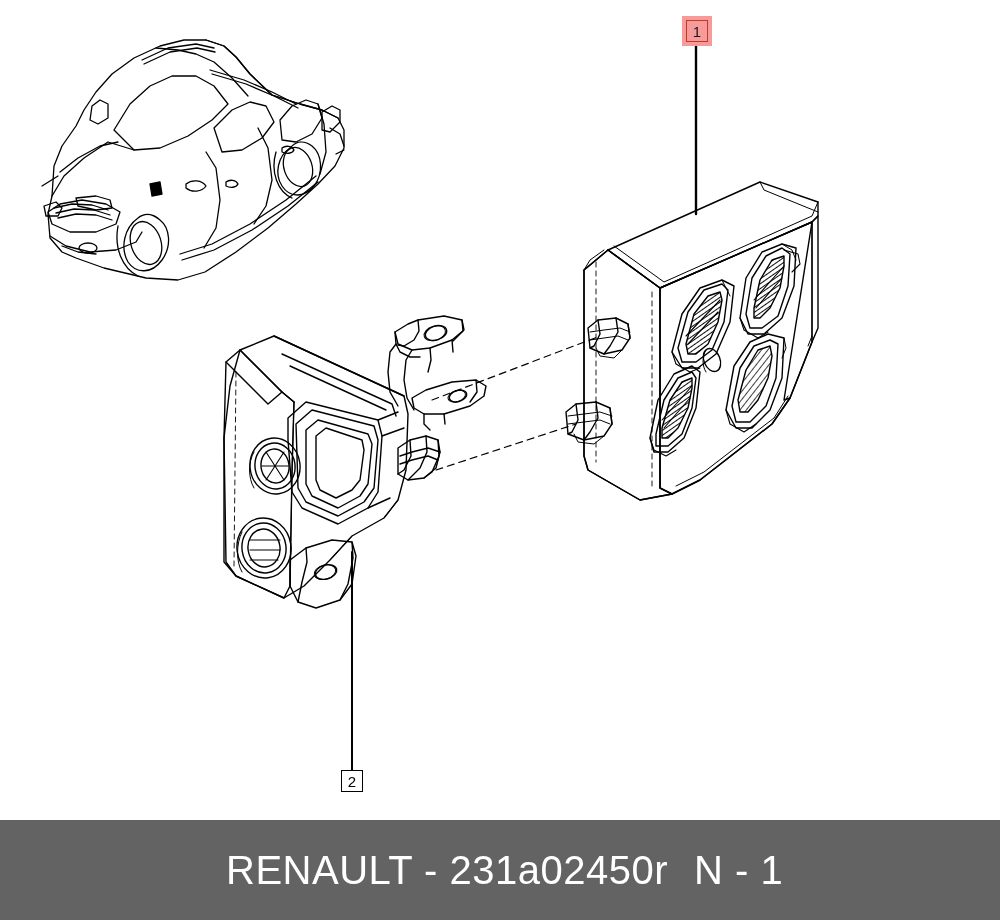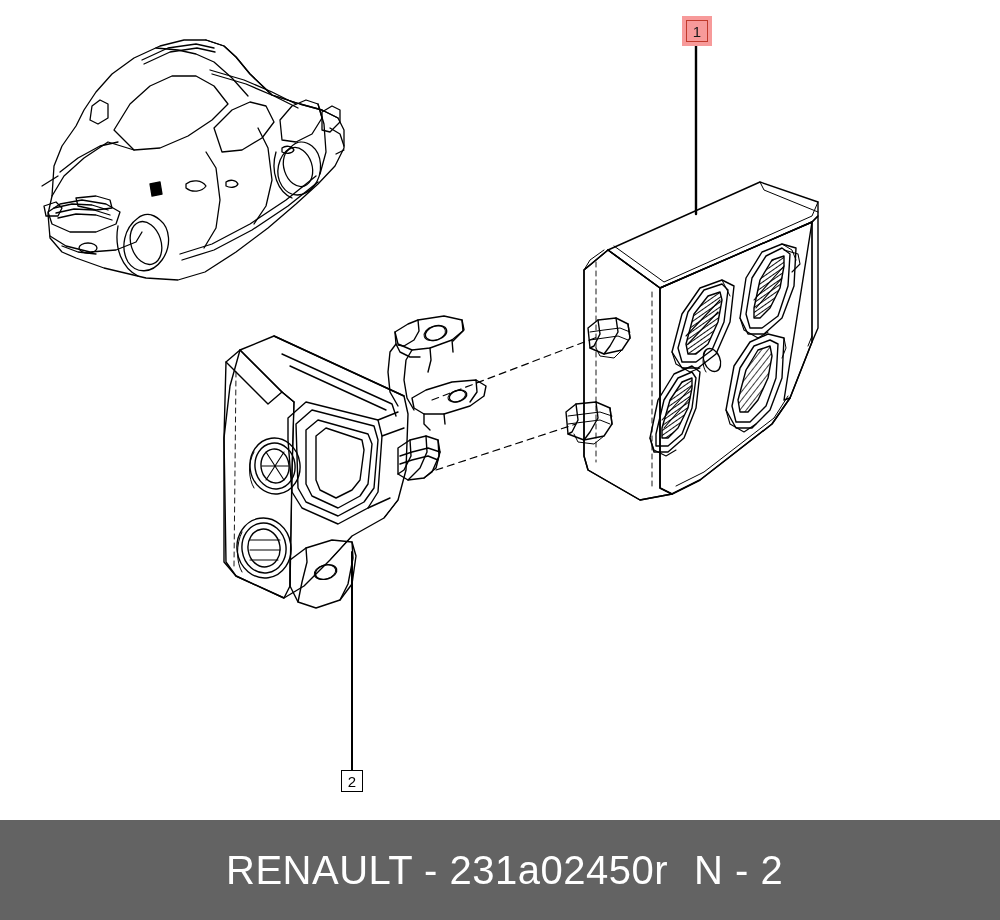--- a/index.html
+++ b/index.html
@@ -348,16 +348,16 @@
       <span>1</span>
     </div>
   </div>
 
   <div class="callout plain" style="left:341px; top:770px;">
     <span>2</span>
   </div>
 
   <div class="footer-bar">
     <span class="footer-part-text">RENAULT - 231a02450r</span>
-    <span class="footer-page-text">N - 2</span>
+    <span class="footer-page-text">N - 1</span>
   </div>
 
 </div>
 
 </body></html>

